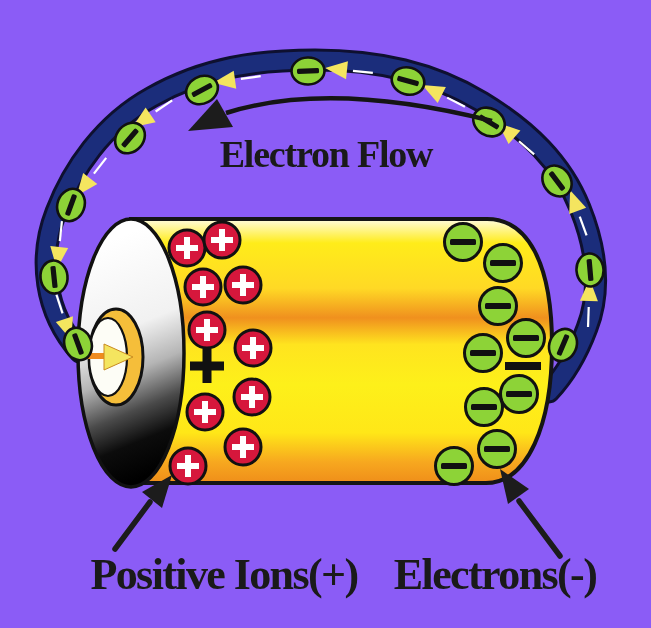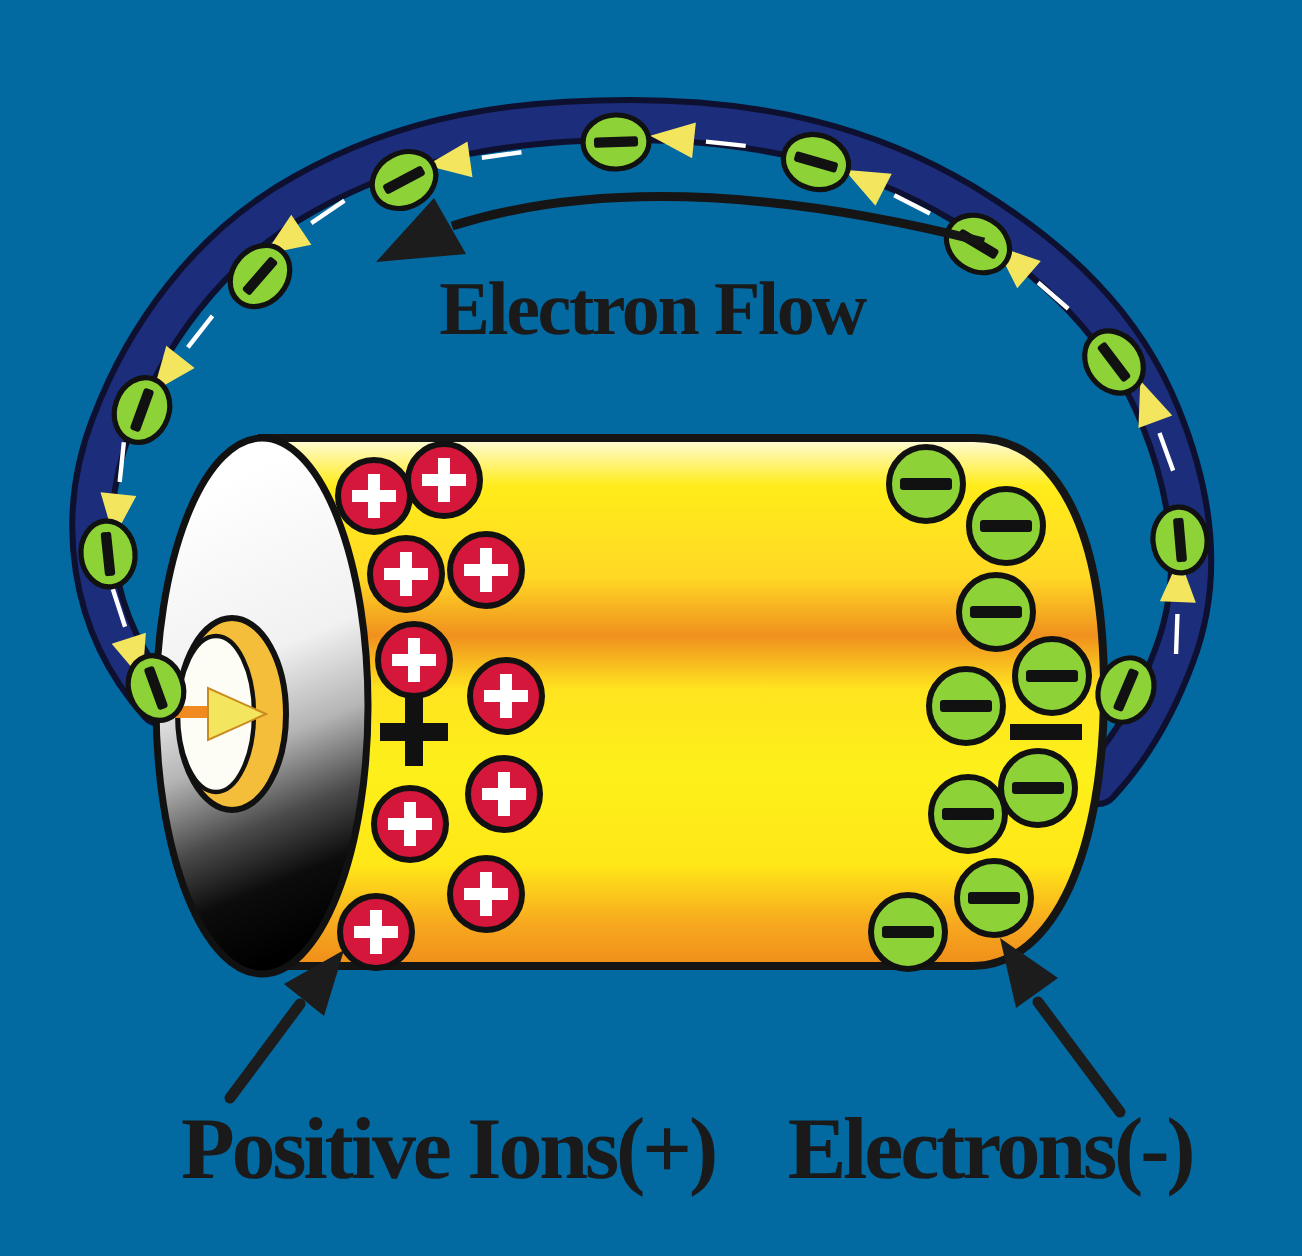--- a/index.html
+++ b/index.html
@@ -1,17 +1,17 @@
 <!DOCTYPE html>
 <html style="--wire-navy: #1b2d7b; --terminal-gold: #f5be3a; --orange-arrow: #ef8b1f; --arrow-yellow: #f4e55f; --text-black: #1a1a1a;"><head>
 <meta charset="utf-8">
 <style>
   html,body{margin:0;padding:0;background:#ffffff;}
   .stage{
-    position:relative;width:651px;height:628px;background:#0369a1;overflow:hidden;
+    position:relative;width:651px;height:628px;background:#8b5cf6;overflow:hidden;
     font-family:"Liberation Serif","DejaVu Serif",serif;
   }
   svg{display:block;}
   .wire-under{fill:none;stroke:#0e1030;stroke-width:23;stroke-linecap:round;}
   .wire-main{fill:none;stroke:var(--wire-navy,#1b2d7b);stroke-width:17;stroke-linecap:round;}
   .battery-body{fill:url(#bodyGrad);stroke:#151515;stroke-width:4;}
   .battery-cap{fill:url(#capGrad);stroke:#111111;stroke-width:3.5;}
   .term-outer{fill:var(--terminal-gold,#f5be3a);stroke:#111111;stroke-width:3;}
   .term-face{fill:#fdfdf6;stroke:#111111;stroke-width:2.2;}
   .sym{stroke:#111111;fill:none;}

